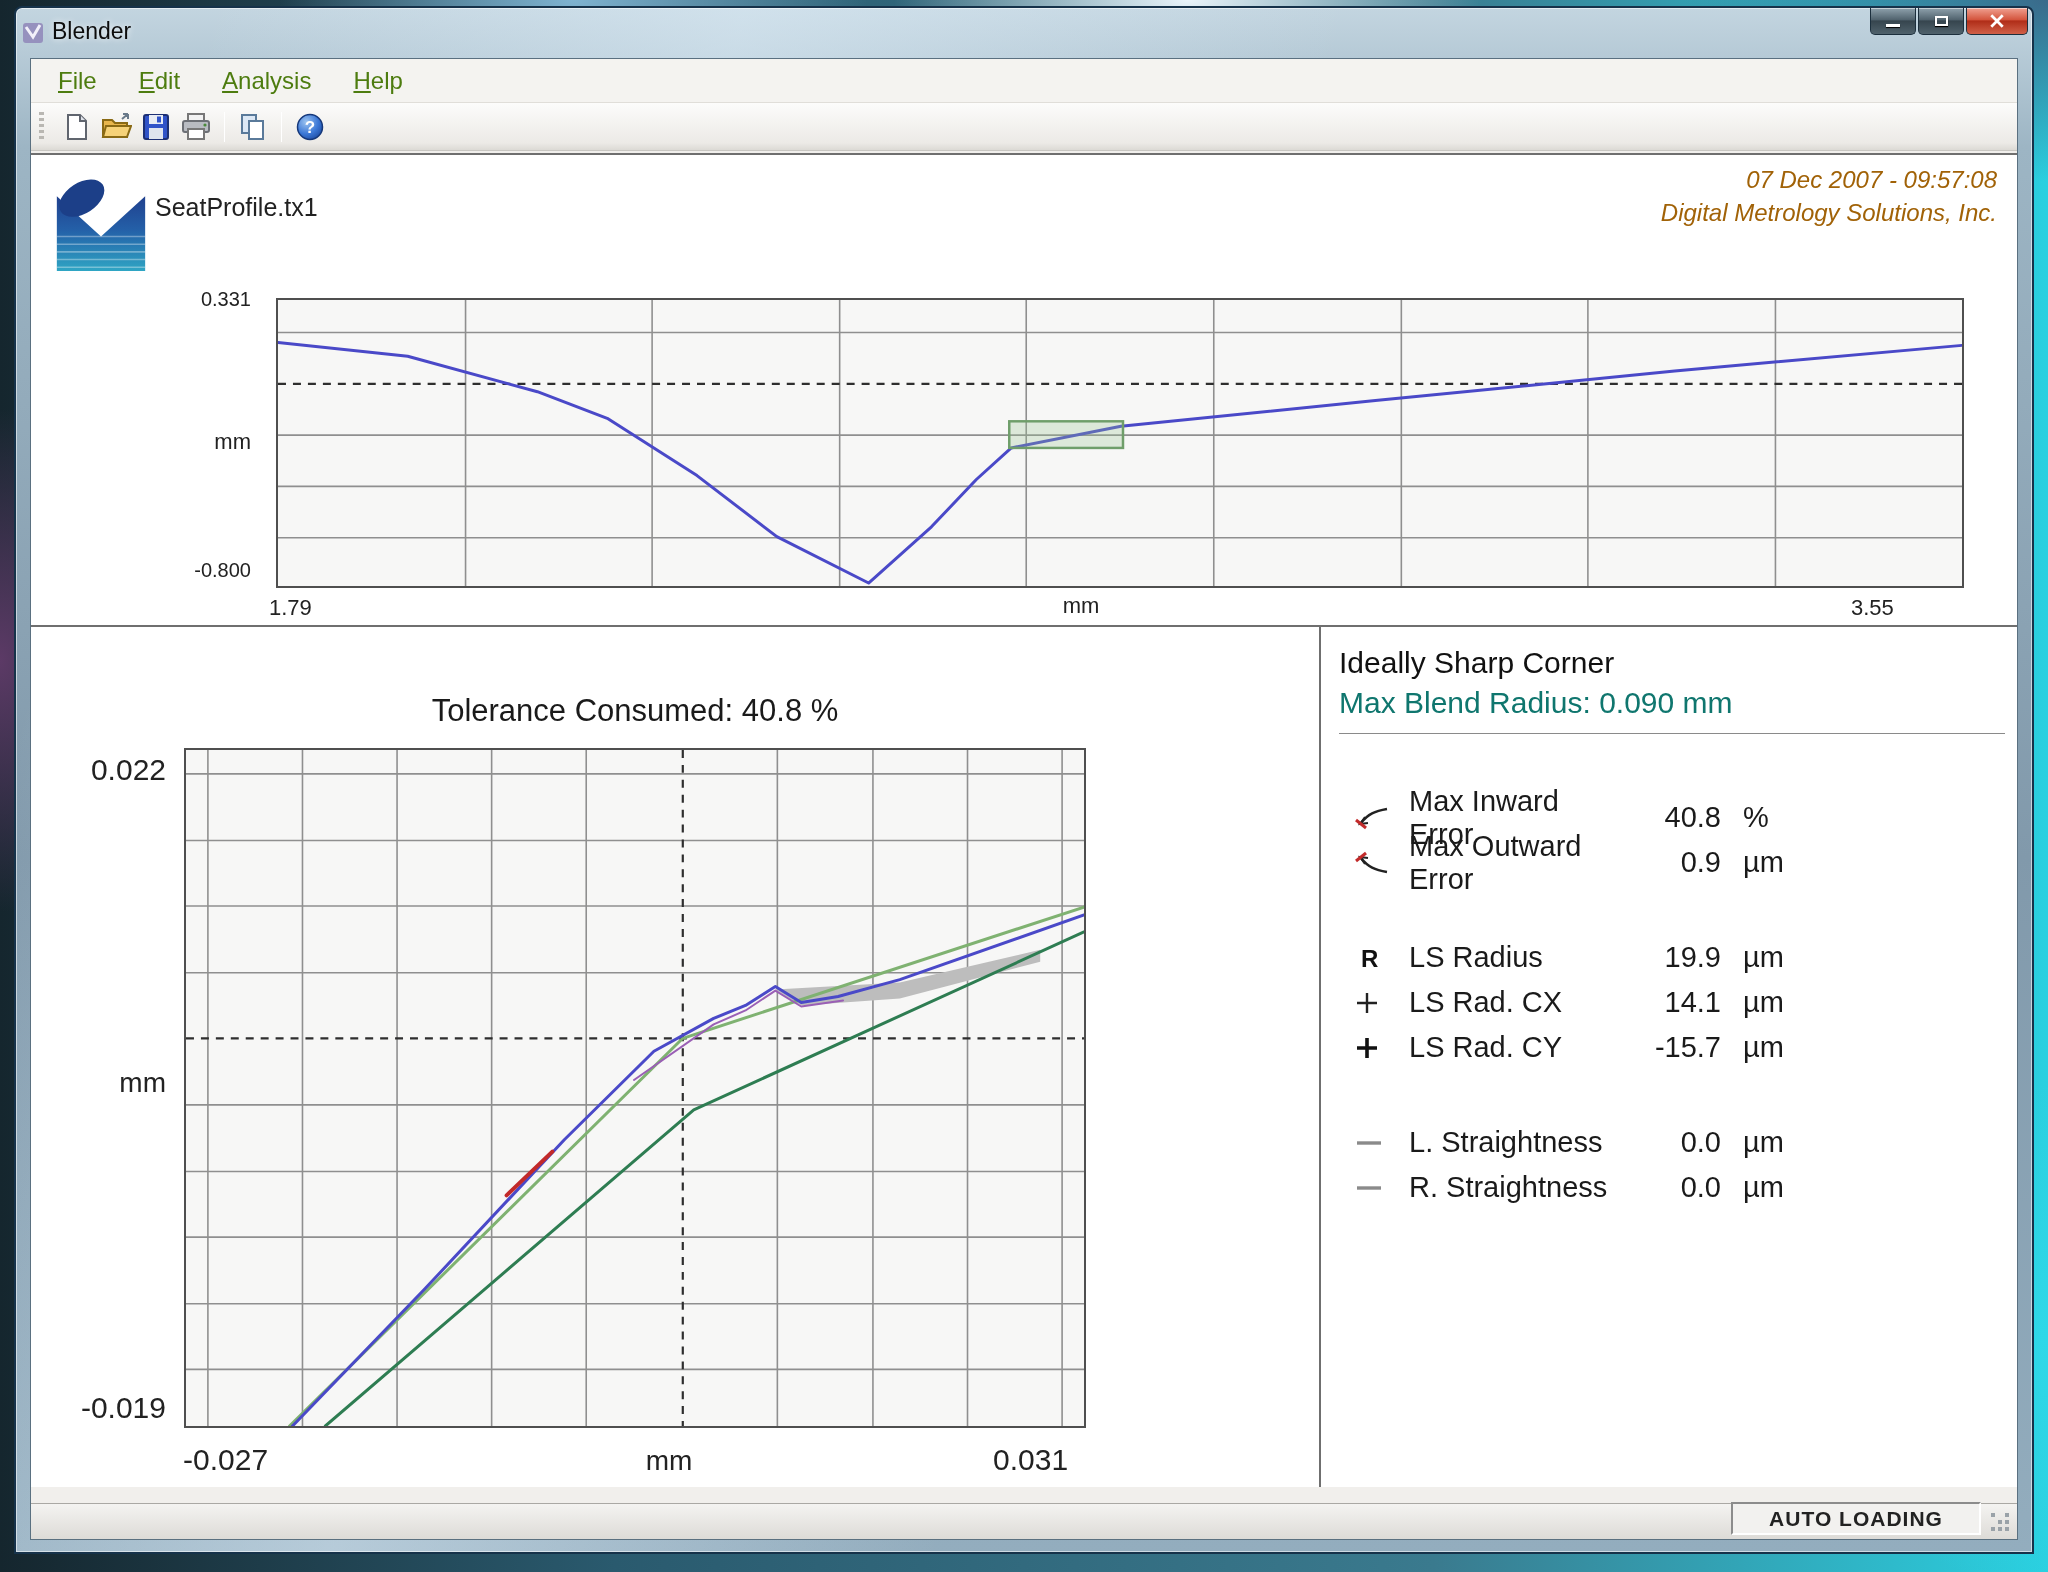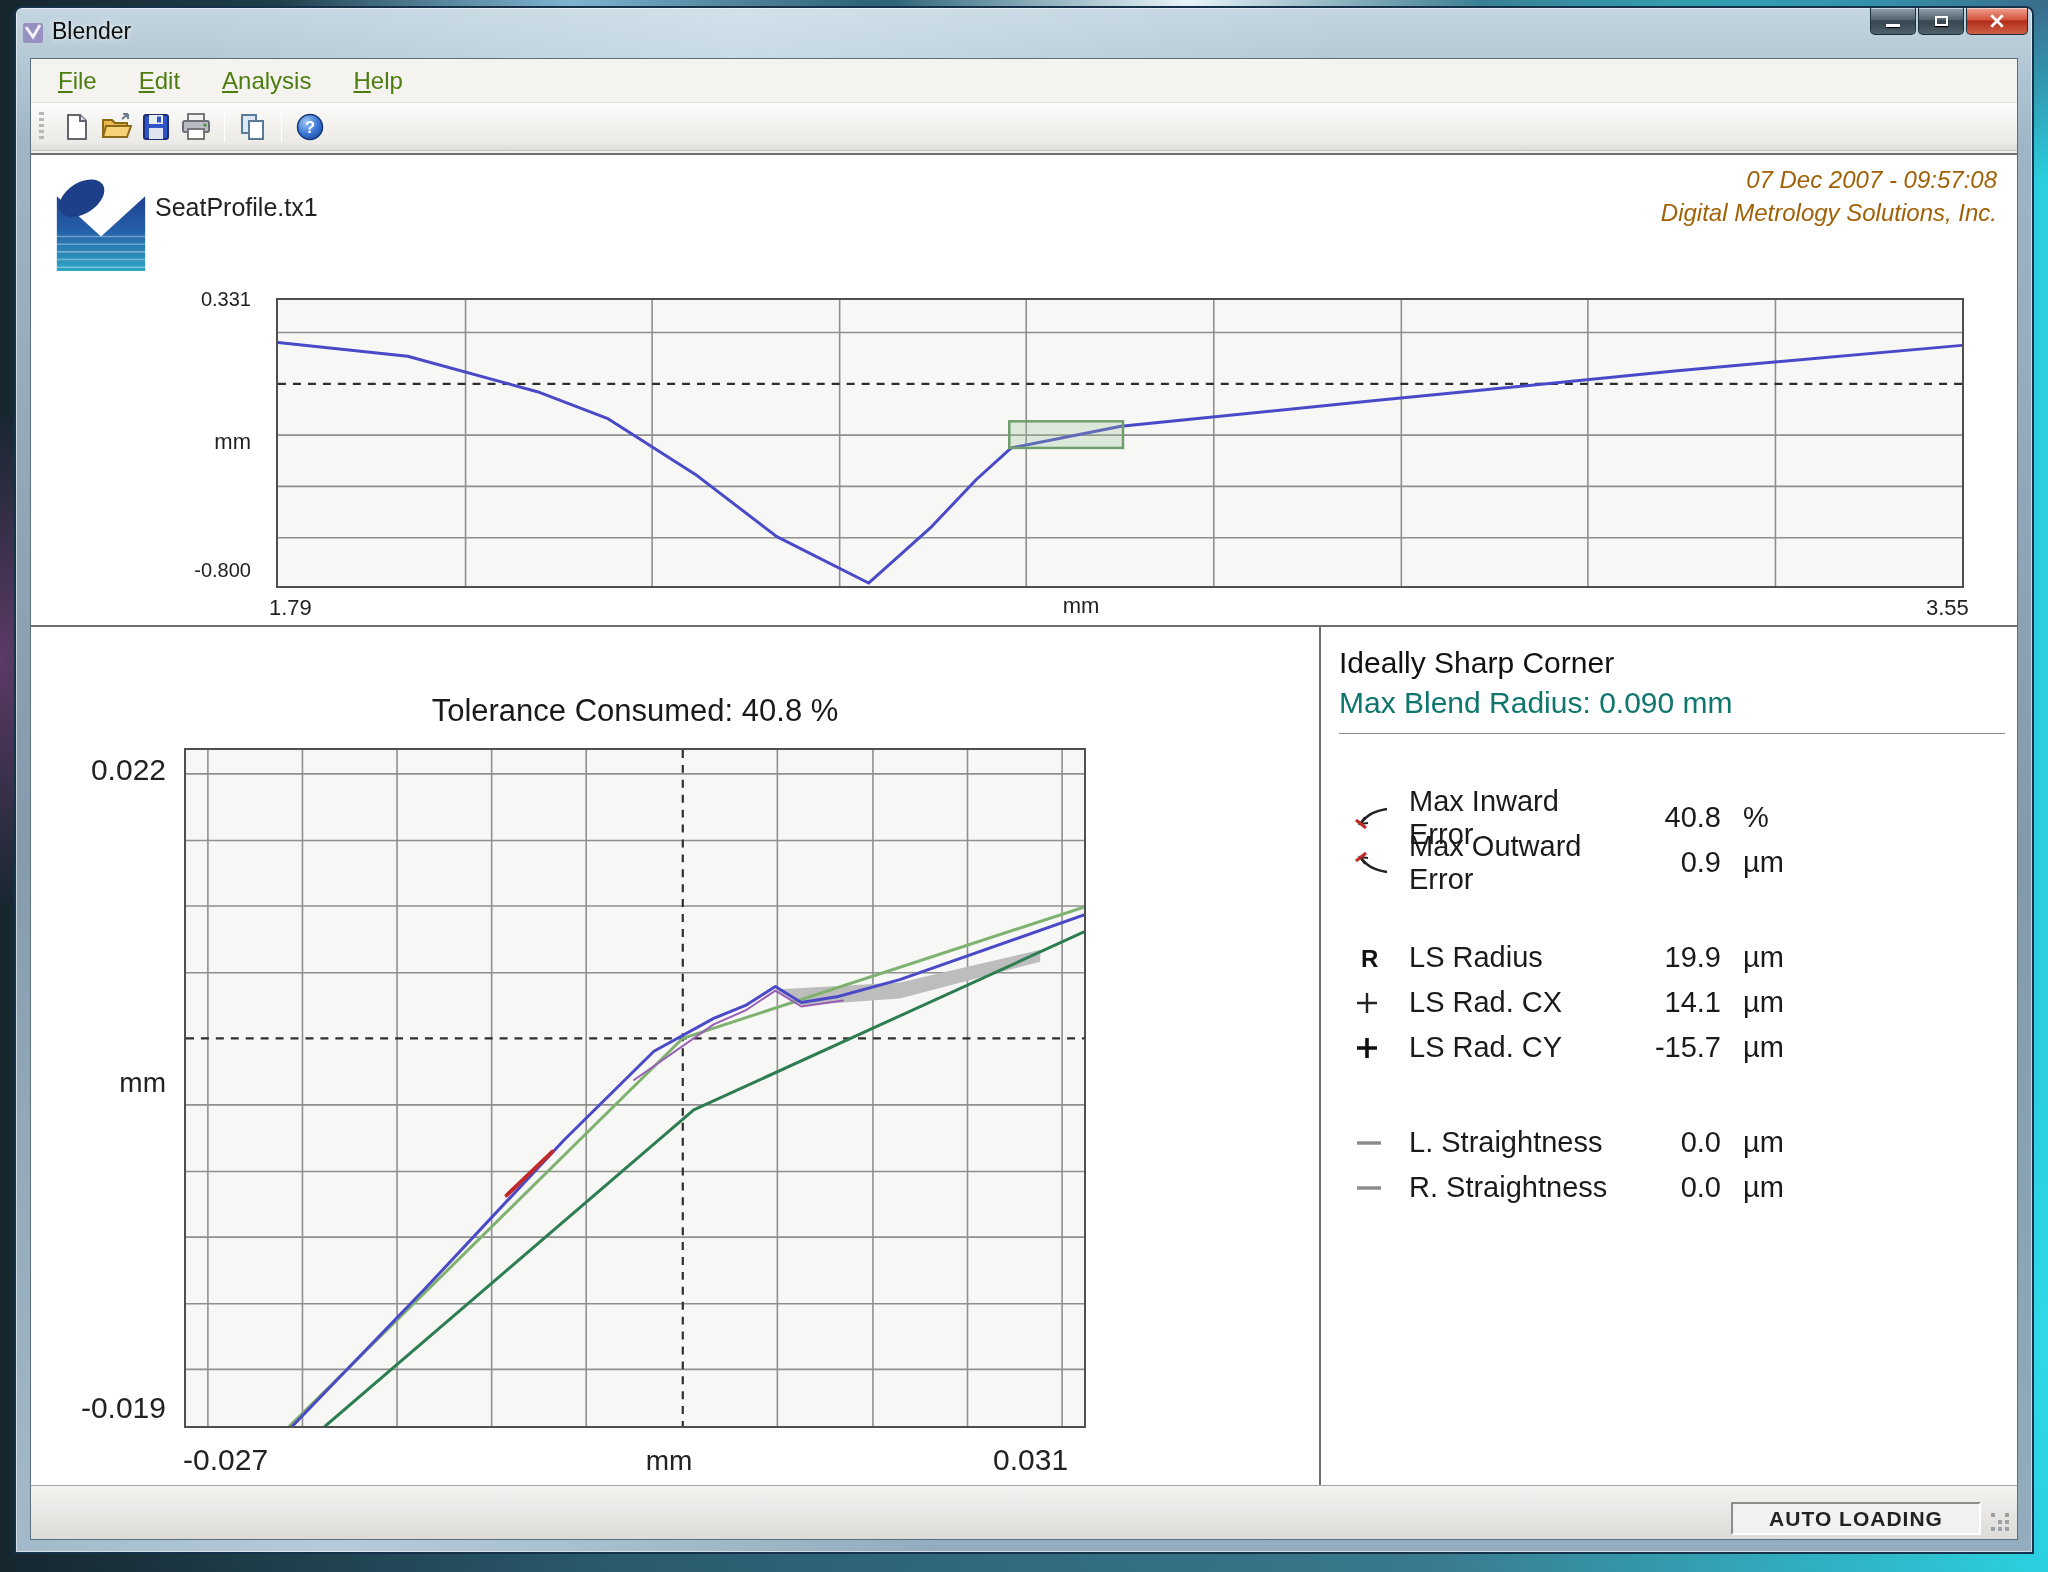--- a/index.html
+++ b/index.html
@@ -85,21 +85,21 @@
   .r-sep{ height:2px; background:#8a8a8a; margin-top:10px; border-bottom:1px solid #fff; }
   #r-rows{ margin-top:60px; padding-left:14px; }
   .rgroup{ margin-bottom:50px; }
   .rrow{ display:flex; align-items:center; height:45px; font-size:29px; color:#1a1a1a; }
   .ric{ flex:0 0 56px; display:flex; align-items:center; }
   .rlabel{ flex:0 0 212px; }
   .rvalue{ flex:0 0 100px; text-align:right; }
   .runit{ flex:0 0 70px; padding-left:22px; }
 
   
-  .statusbar{ position:absolute; left:0; right:0; bottom:0; height:54px;
+  .statusbar{ position:absolute; left:0; right:0; bottom:0; height:36px;
     background:linear-gradient(180deg,#f4f3f1 0%, #dddbd7 100%); border-top:1px solid #aaa8a4; }
   .status-cell{ position:absolute; right:36px; bottom:4px; width:250px; height:33px;
     line-height:29px; text-align:center; font-size:21px; font-weight:700; color:#222;
     letter-spacing:1px; background:#f2f1ef;
     border:2px solid; border-color:#8c8c8c #fff #fff #8c8c8c; }
   .grip{ position:absolute; right:6px; bottom:6px; width:22px; height:22px; }
   .grip::before{ content:""; position:absolute; width:4px; height:4px; background:#9aa2a8;
     box-shadow: 14px 14px #9aa2a8, 14px 7px #9aa2a8, 7px 14px #9aa2a8, 14px 0 #9aa2a8, 0 14px #9aa2a8, 7px 7px #9aa2a8;
     left:2px; top:2px; }
 </style>
@@ -240,21 +240,21 @@
               <line x1="0" y1="85" x2="1688" y2="85" stroke="#2e2e2e" stroke-width="2.2" stroke-dasharray="8 7"></line>
               <polyline points="0,43 130,57 260,93 330,120 420,178 500,240 592,287 655,230 700,182 735,150 845,128 1100,102 1400,72 1688,46" fill="none" stroke="#4a49c8" stroke-width="3" stroke-linejoin="round" stroke-linecap="round"></polyline>
               <rect x="733" y="123" width="114" height="27" fill="rgba(150,195,145,0.28)" stroke="#6f9e6a" stroke-width="2.5"></rect>
             </svg>
           </div>
         <div class="axlab r" style="left:120px; width:100px; top:133px; font-size:20px;">0.331</div>
         <div class="axlab r" style="left:120px; width:100px; top:274px; font-size:22px;">mm</div>
         <div class="axlab r" style="left:120px; width:100px; top:404px; font-size:20px;">-0.800</div>
         <div class="axlab" style="left:238px; top:440px; font-size:22px;">1.79</div>
         <div class="axlab c" style="left:1010px; width:80px; top:438px; font-size:22px;">mm</div>
-        <div class="axlab" style="left:1895px; top:440px; font-size:22px;">3.55</div>
+        <div class="axlab" style="left:1820px; top:440px; font-size:22px;">3.55</div>
 
         <div class="hdiv"></div>
         <div class="vdiv"></div>
 
         <div class="chart-title">Tolerance Consumed: 40.8 %</div>
         <div class="plot" id="plot-zoom">
             <svg viewBox="0 0 902 680" preserveAspectRatio="none">
               <line x1="22" y1="0" x2="22" y2="680" stroke="#8f8f8f" stroke-width="1.6"></line>
               <line x1="117" y1="0" x2="117" y2="680" stroke="#8f8f8f" stroke-width="1.6"></line>
               <line x1="212" y1="0" x2="212" y2="680" stroke="#8f8f8f" stroke-width="1.6"></line>

